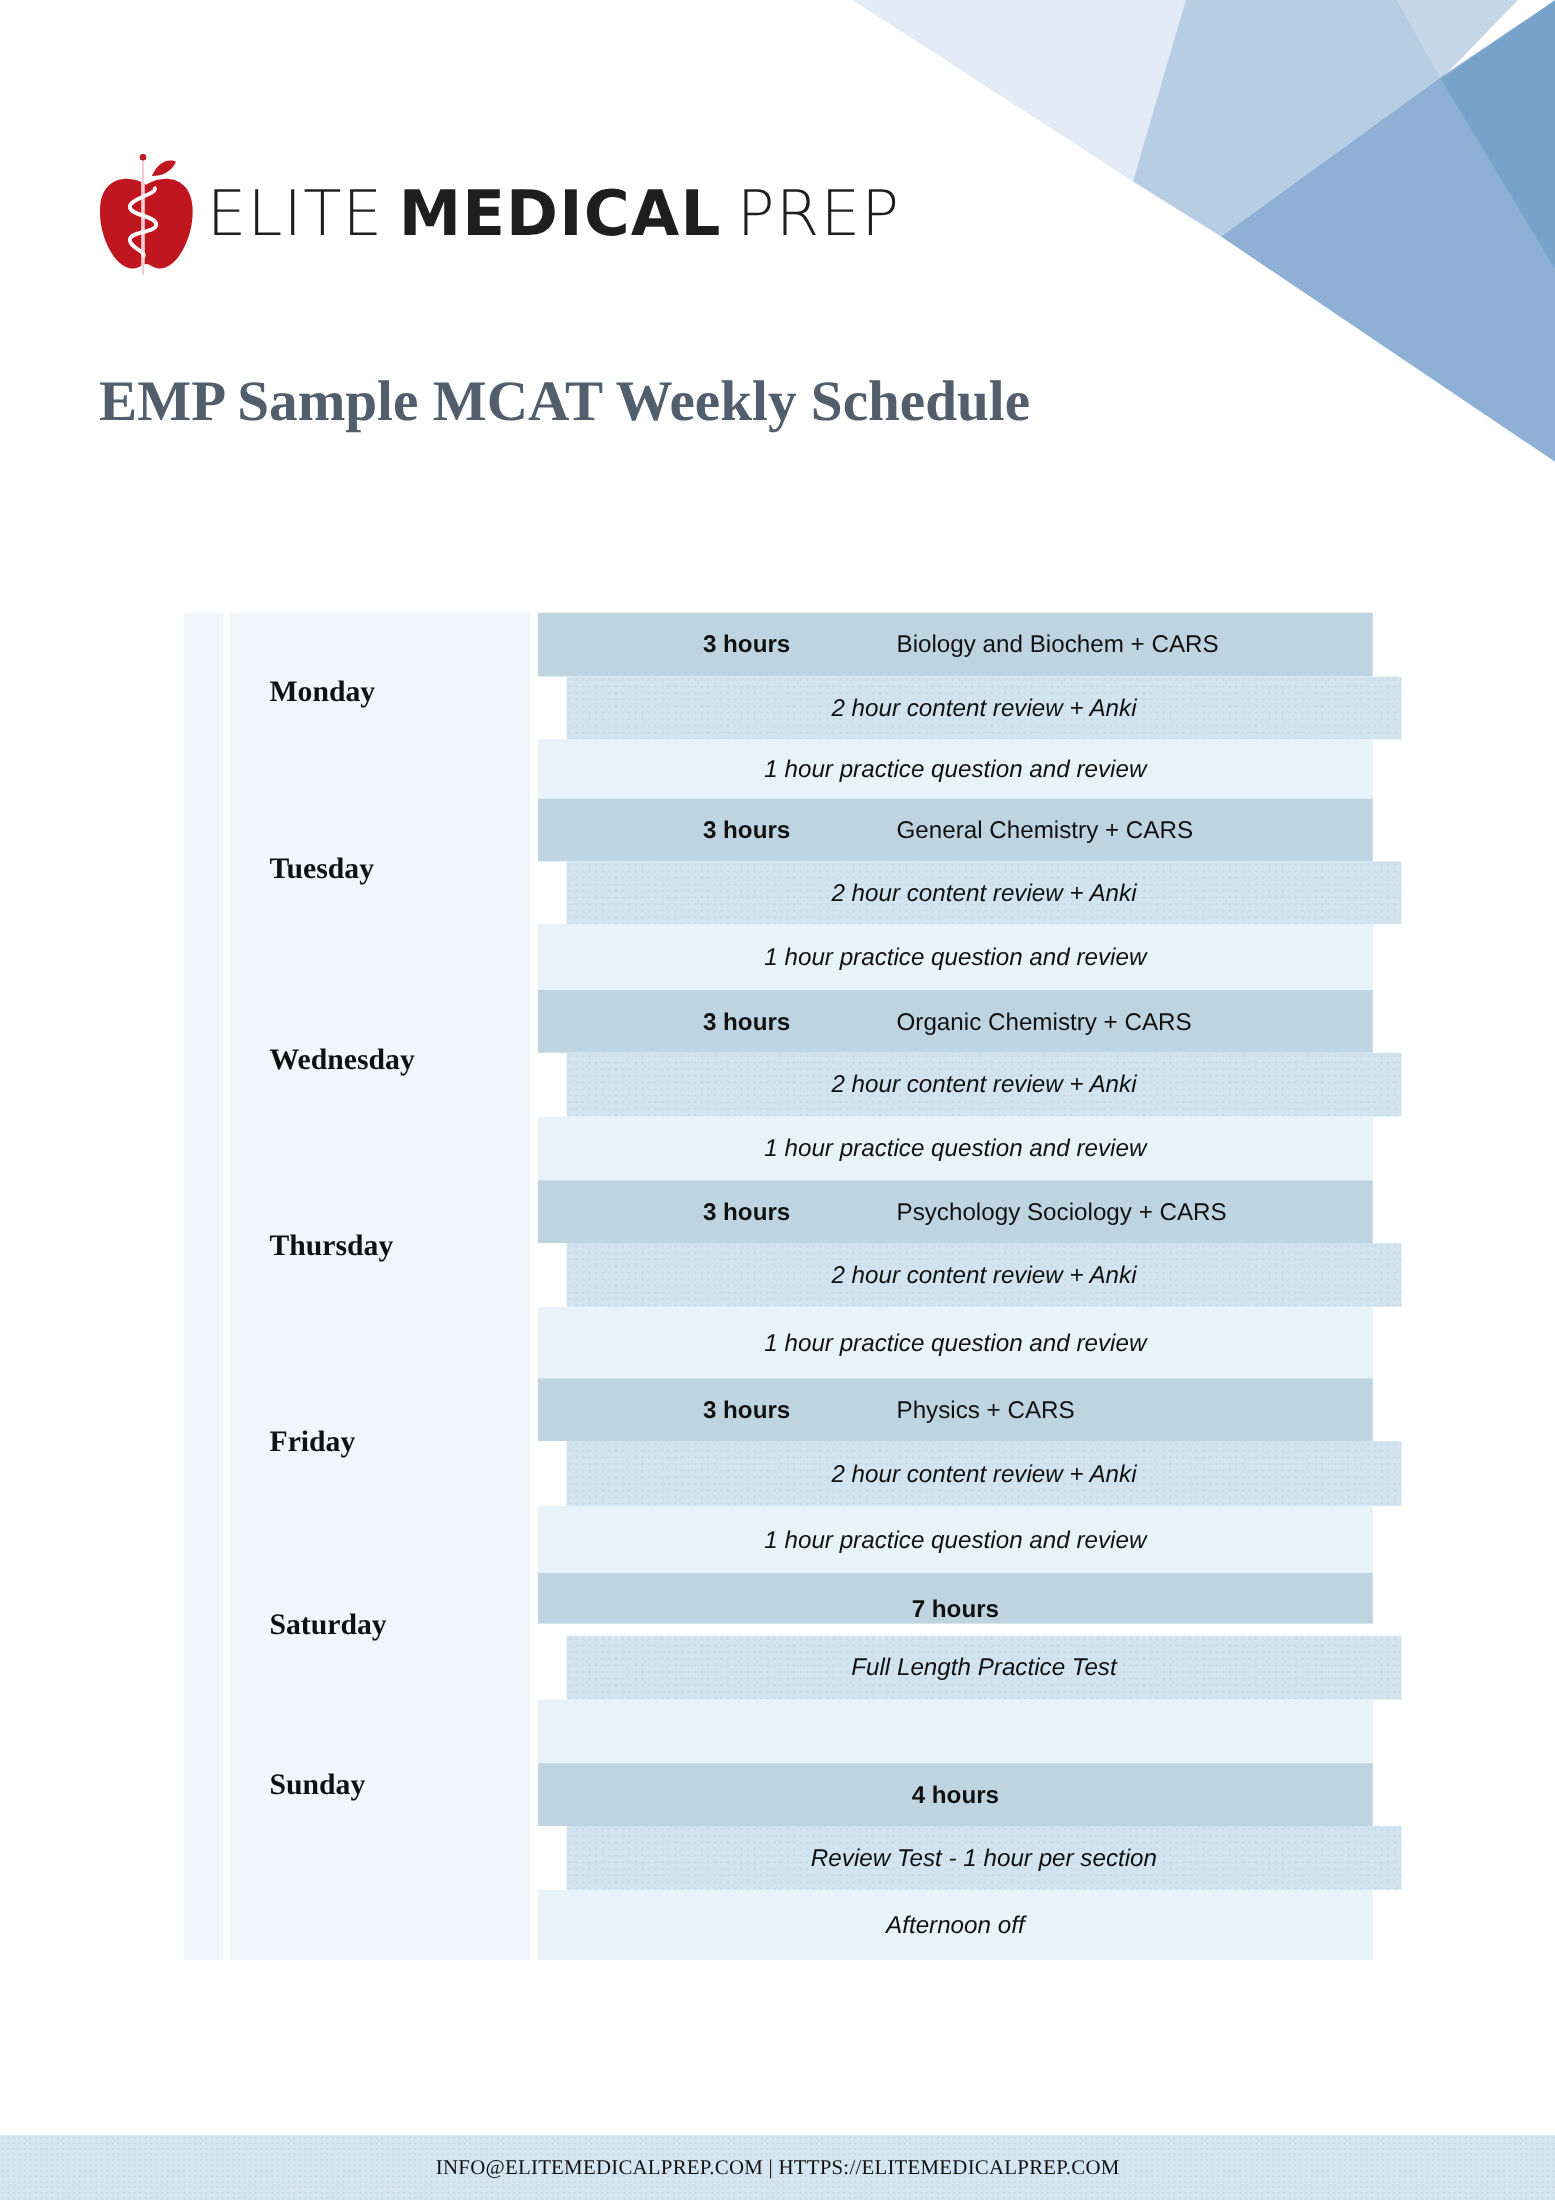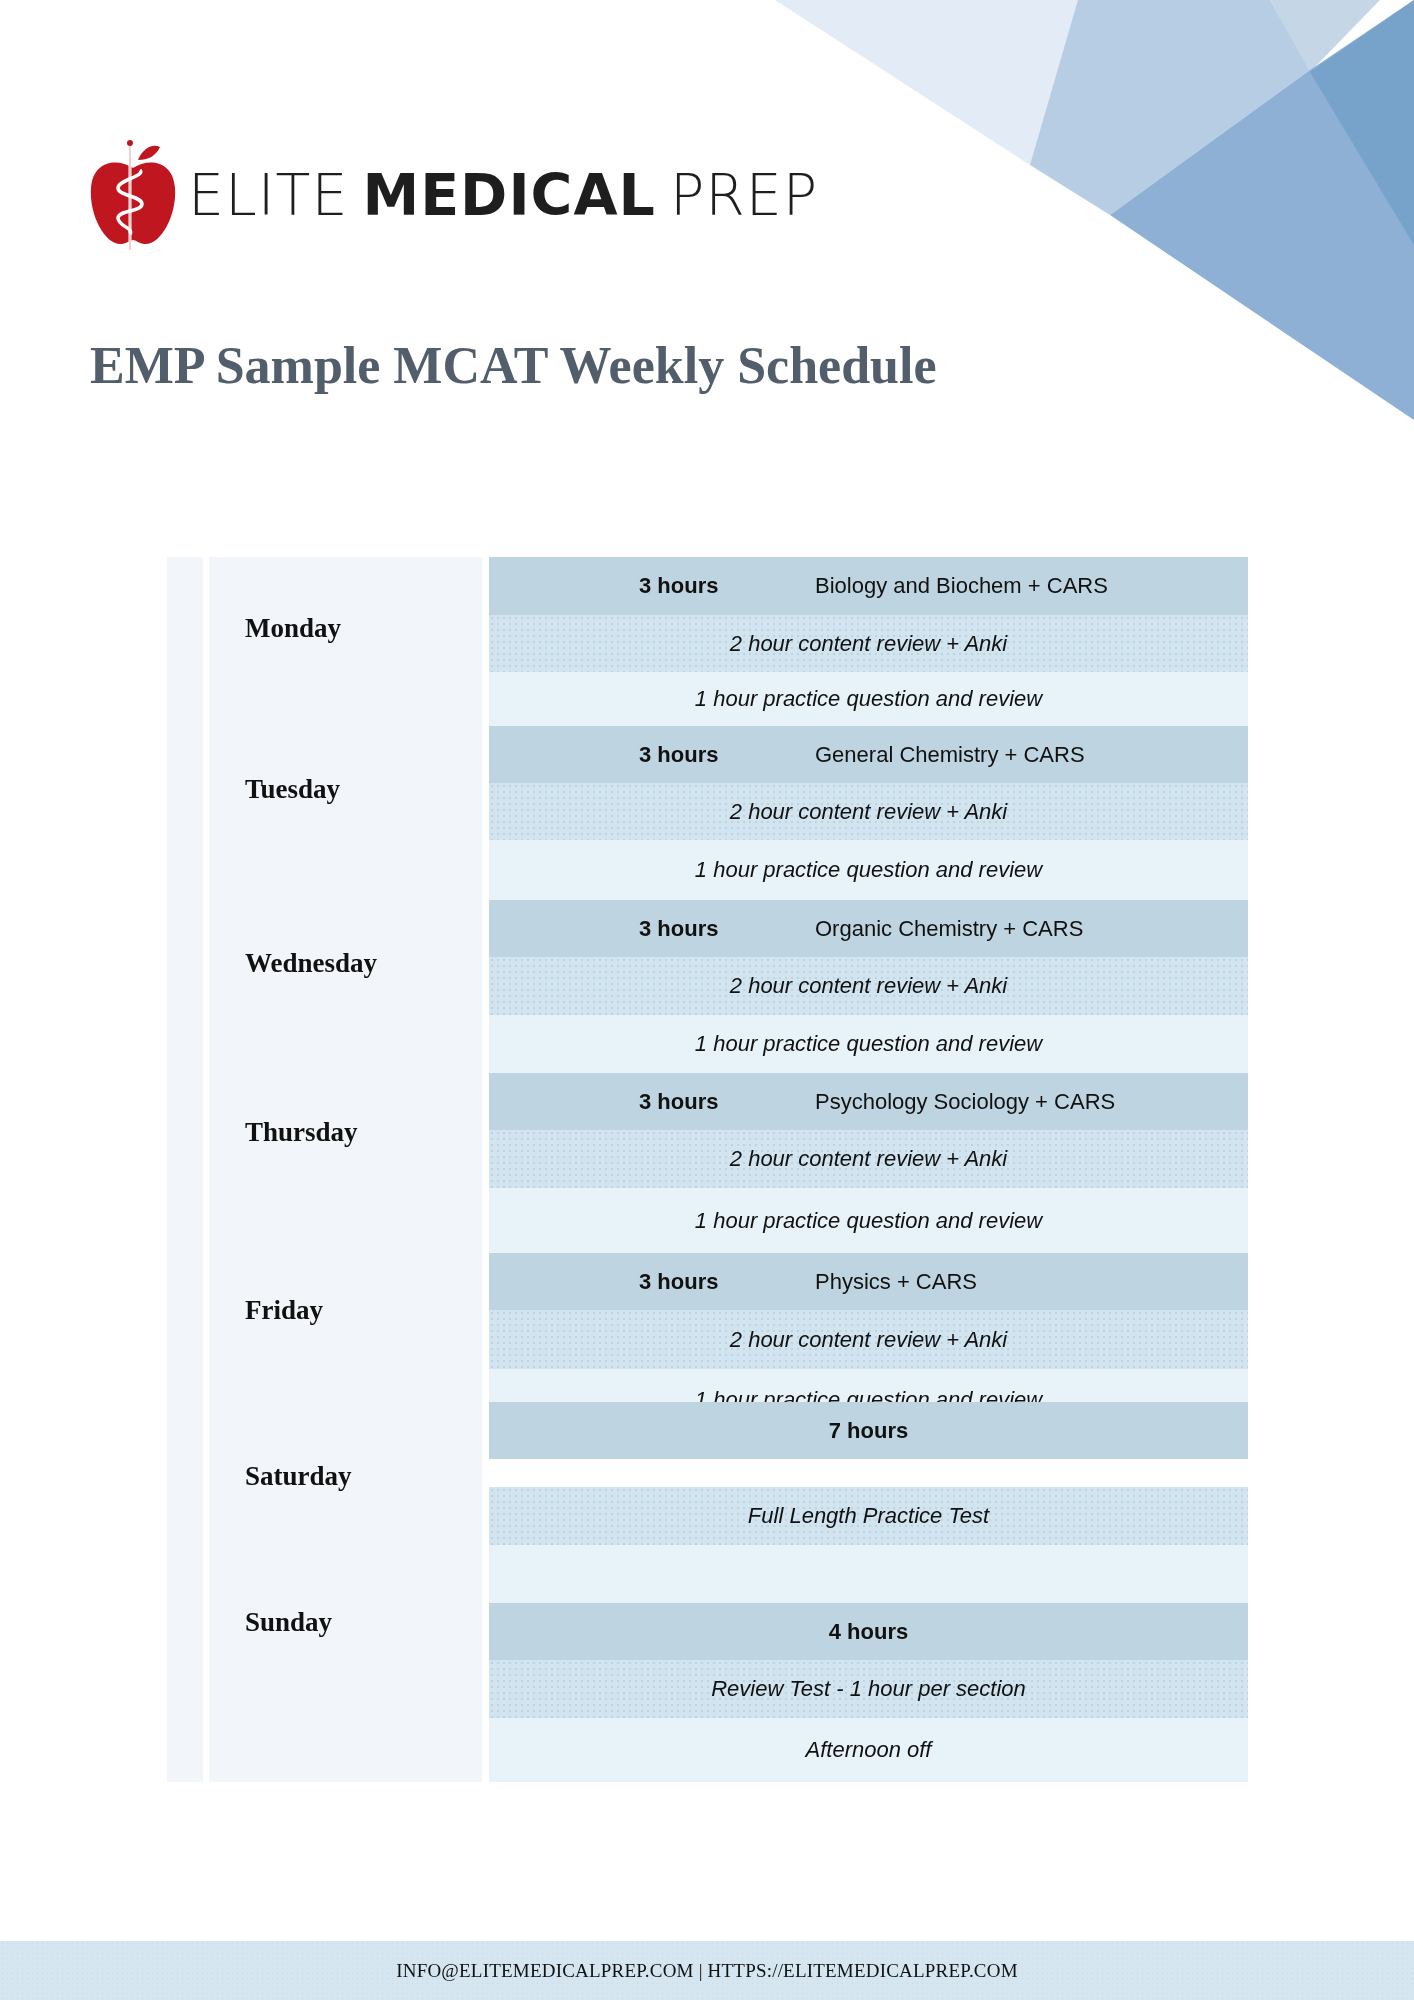--- a/index.html
+++ b/index.html
@@ -36,20 +36,21 @@
   .col-rows { position: absolute; left: 322px; top: 0; width: 759px; height: 100%; }
   .row {
     position: absolute; left: 0; width: 759px; display: flex; align-items: center; justify-content: center;
     font-size: 22px; color: #111;
   }
   .row.head { background: #bed5e1; }
   .row.mid {
     background-color: #d1e4ef;
     background-image: radial-gradient(#bcd3e0 0.8px, transparent 0.9px);
     background-size: 6px 6px;
+    margin-left: 26px;
   }
   .row.low { background: #e8f2f9; }
   .row.head .hours { font-weight: 700; }
   .row.head .topic { font-weight: 400; }
   .row.italic { font-style: italic; }
   .head-split { position: relative; width: 100%; height: 100%; }
   .head-split .hours { position: absolute; left: 150px; top: 50%; transform: translateY(-50%); }
   .head-split .topic { position: absolute; left: 326px; top: 50%; transform: translateY(-50%); white-space: nowrap; }
 
   .footer {
@@ -153,21 +154,21 @@
           <span class="hours">3 hours</span>
           <span class="topic">Physics + CARS</span>
         </div>
       </div>
       <div class="row mid italic" style="top: 753px; height: 59px;">
         <span>2 hour content review + Anki</span>
       </div>
       <div class="row low italic" style="top: 812px; height: 61px;">
         <span>1 hour practice question and review</span>
       </div>
-      <div class="row head" style="top: 845px; height: 57px;">
+      <div class="row head" style="top: 873px; height: 46px; align-items: flex-end;">
         <span class="hours">7 hours</span>
       </div>
       <div class="row mid italic" style="top: 930px; height: 58px;">
         <span>Full Length Practice Test</span>
       </div>
       <div class="row low italic" style="top: 988px; height: 58px;">
         <span></span>
       </div>
       <div class="row head" style="top: 1046px; height: 57px;">
         <span class="hours">4 hours</span>

